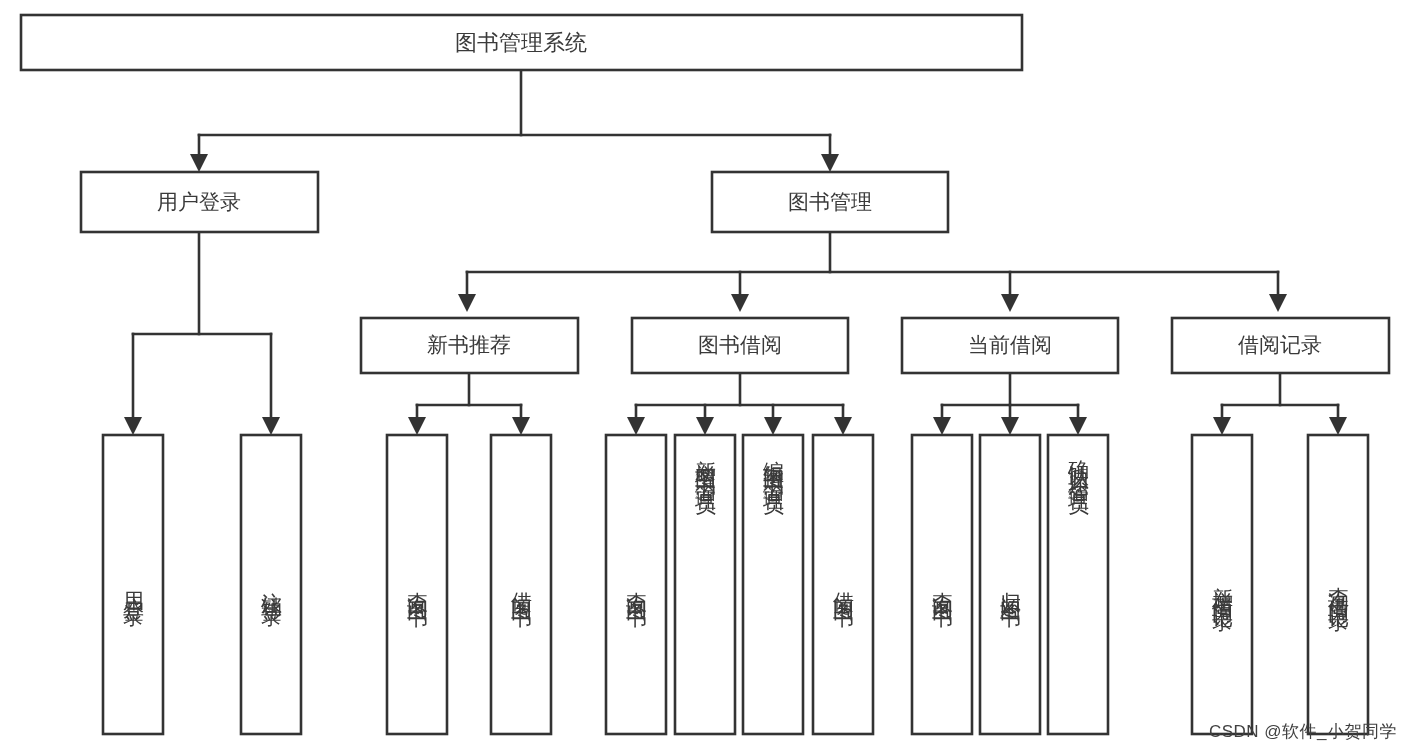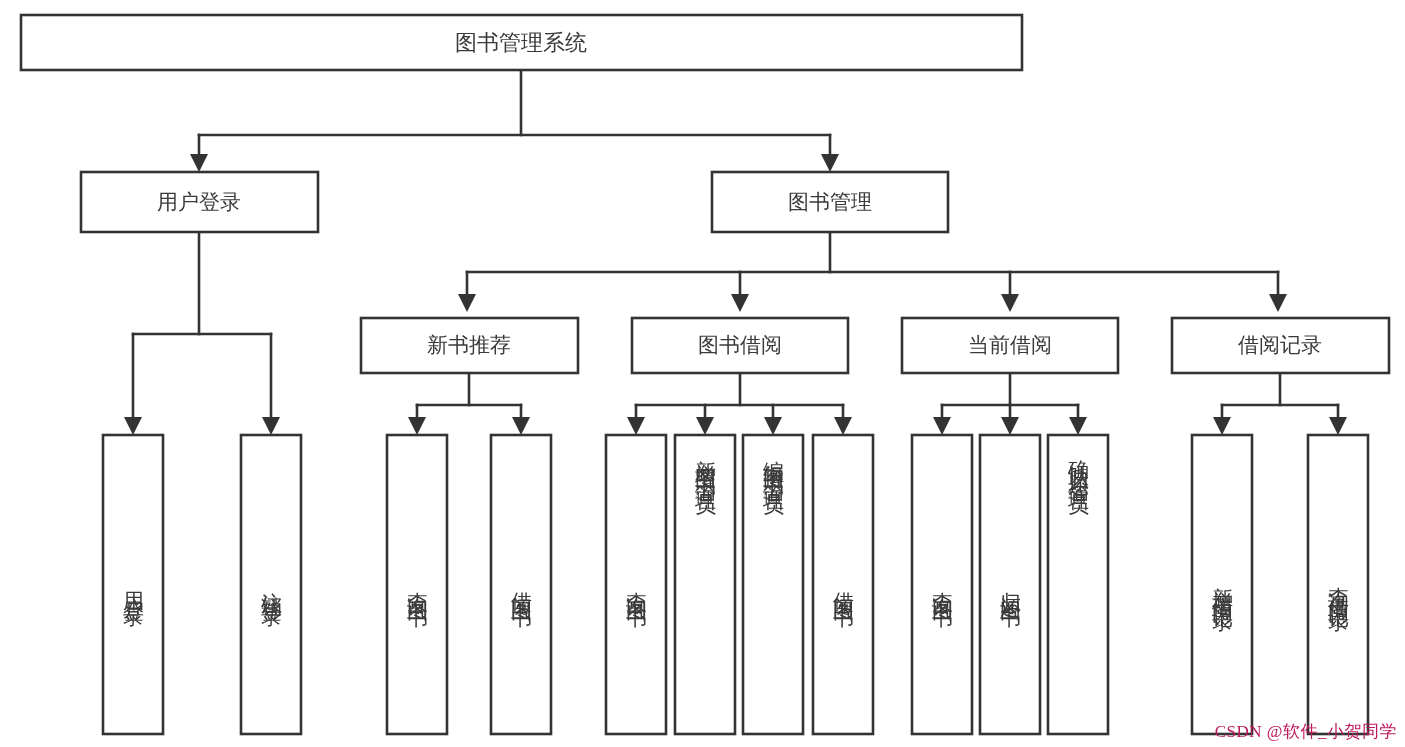--- a/index.html
+++ b/index.html
@@ -49,23 +49,23 @@
     text-anchor: middle;
     dominant-baseline: middle;
   }
   .title-label {
     font-size: 22px;
   }
   .watermark-text {
     position: absolute;
     right: 8px;
     bottom: 4px;
-    color: #be185d;
+    color: #404040;
     font-size: 17px;
-    font-family: Liberation Serif, serif;
+    font-family: Liberation Sans, sans-serif;
     letter-spacing: 0.5px;
     white-space: nowrap;
     user-select: none;
   }
 </style>
 </head>
 <body>
 
 <div id="diagram-root">
 

